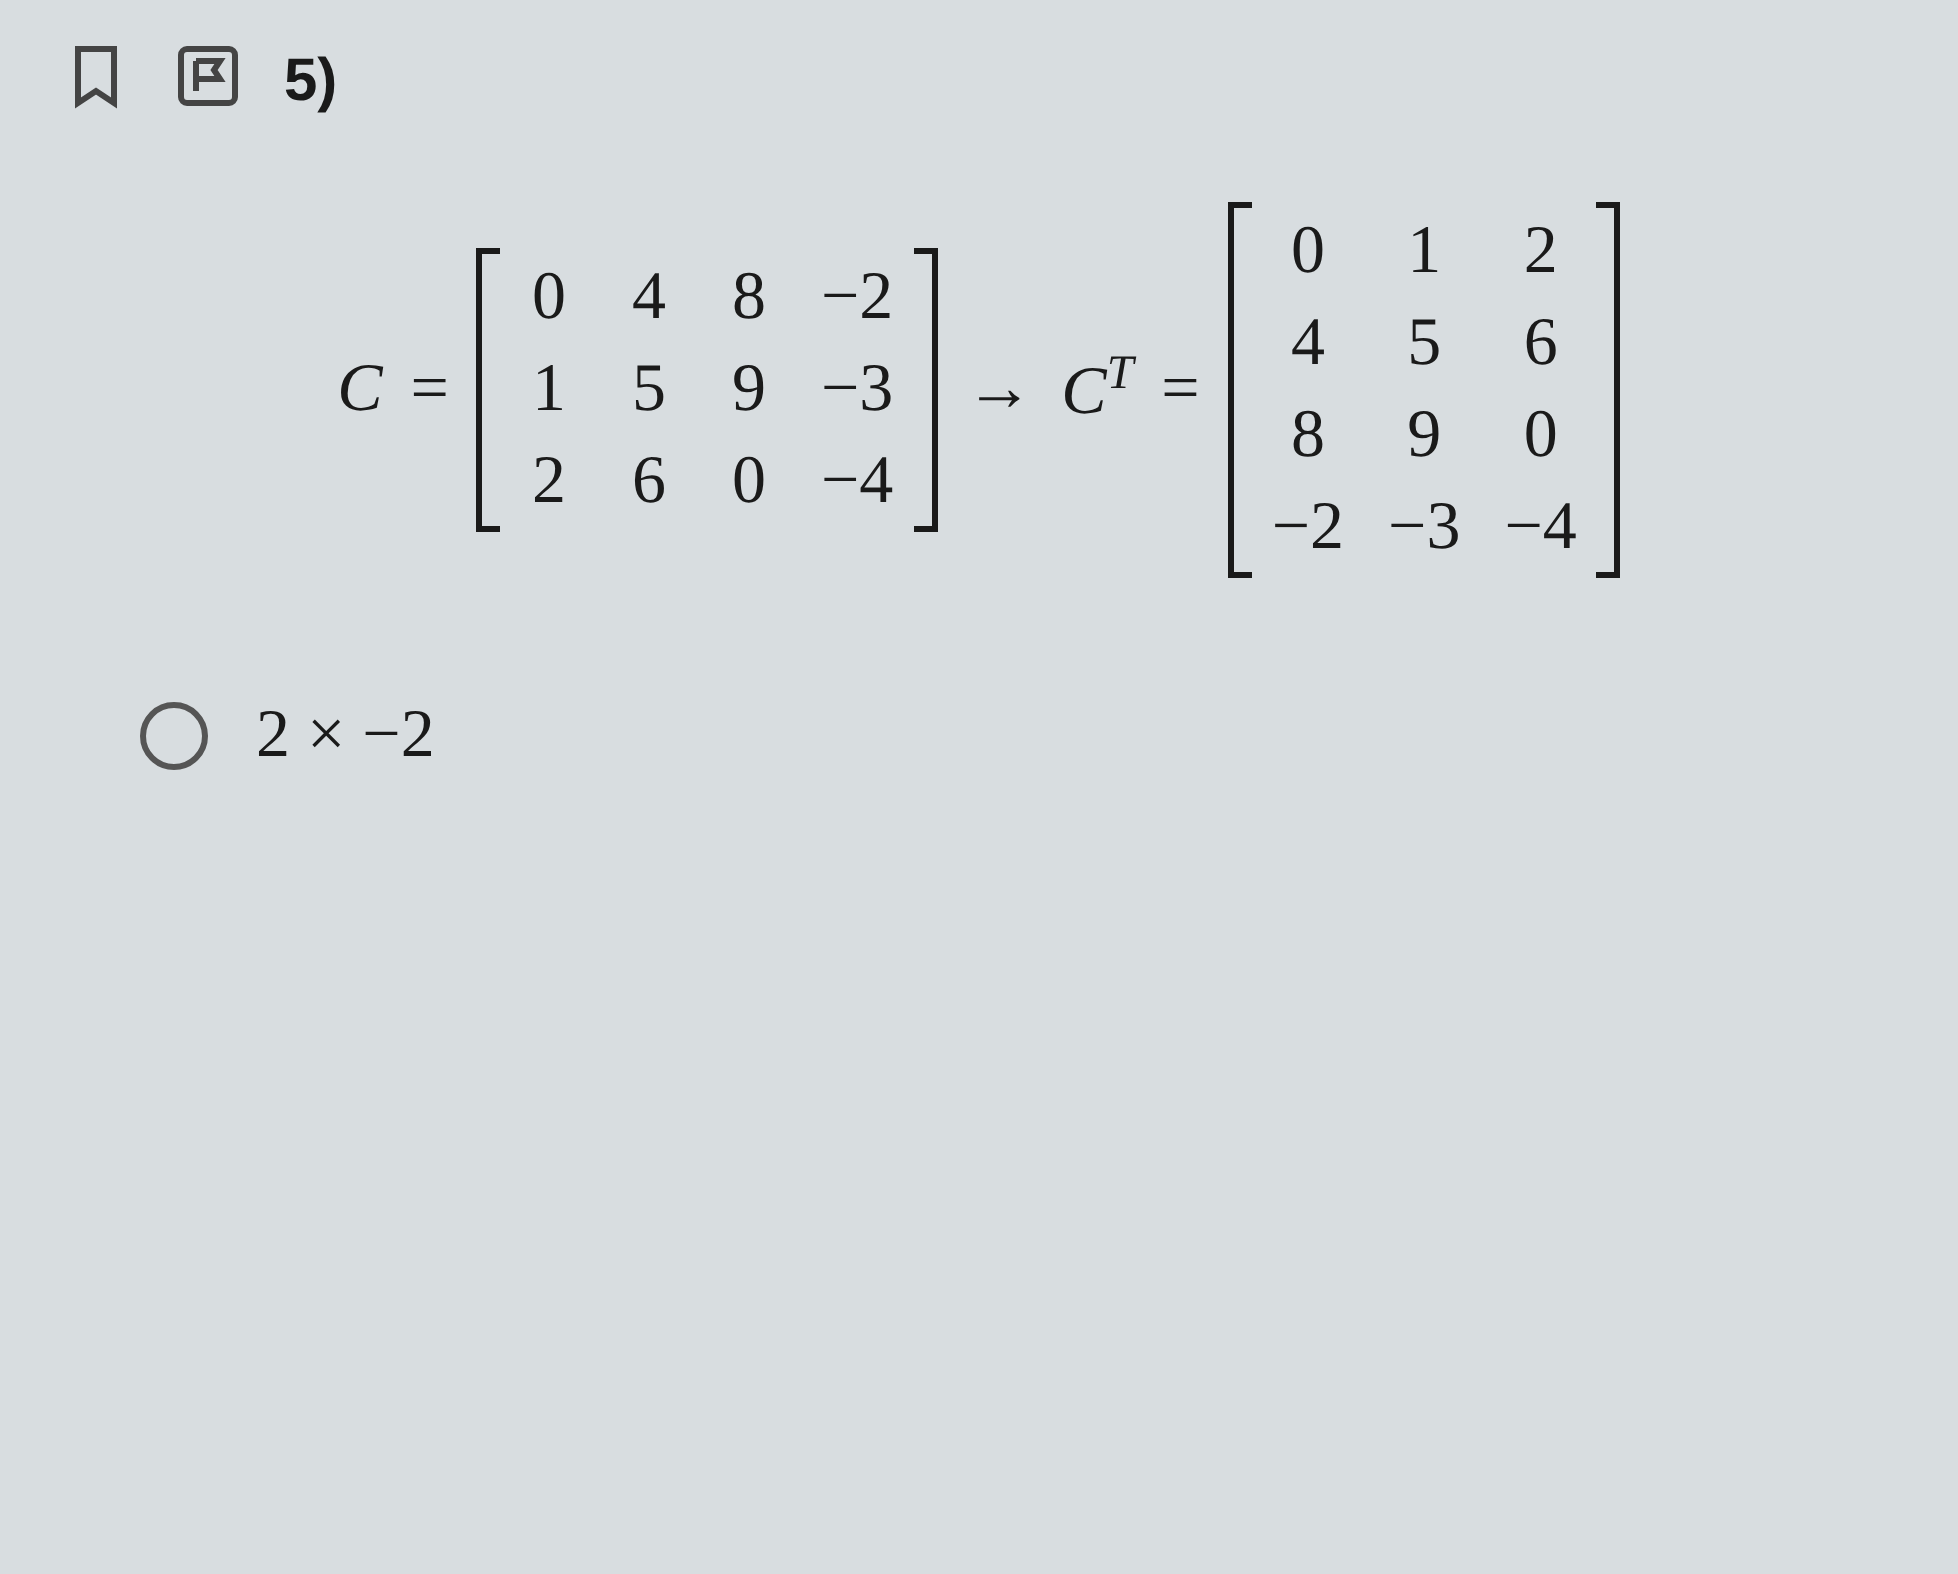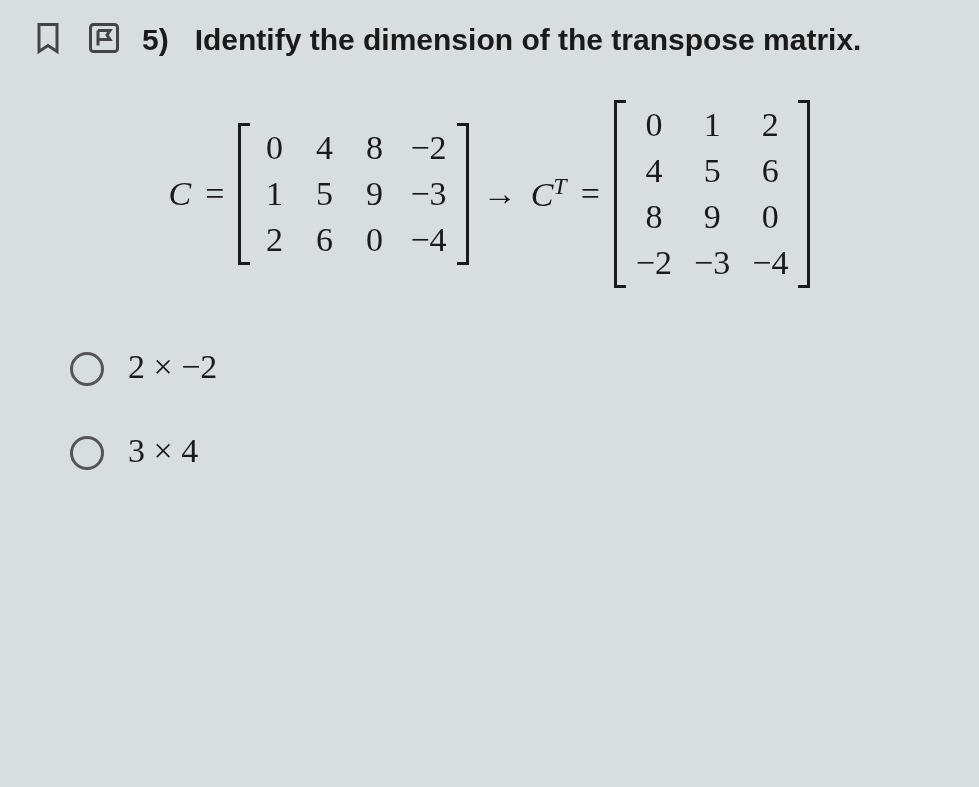--- a/index.html
+++ b/index.html
@@ -66,21 +66,21 @@
     .matrix-3x4 { grid-template-columns: repeat(4, auto); grid-template-rows: repeat(3, auto); }
     .matrix-4x3 { grid-template-columns: repeat(3, auto); grid-template-rows: repeat(4, auto); }
     .matrix span { min-width: 28px; }
     .arrow { font-size: 34px; }
     .sup { font-size: 24px; vertical-align: super; font-style: italic; }
     .options {
       padding-left: 40px;
     }
     .option {
       display: flex;
-      align-items: flex-end;
+      align-items: center;
       gap: 24px;
       margin-bottom: 46px;
       font-family: 'Times New Roman', serif;
       font-size: 34px;
     }
     .radio {
       width: 34px;
       height: 34px;
       border: 3px solid #555;
       border-radius: 50%;
@@ -96,21 +96,20 @@
         <path d="M6 3h12v18l-6-4-6 4V3z"></path>
       </svg>
   </span>
   <span class="flag-icon">
     <svg viewBox="0 0 24 24">
         <rect x="3" y="3" width="18" height="18" rx="2"></rect>
         <path d="M8 7v10M8 7h8l-2 3 2 3H8"></path>
       </svg>
   </span>
   <span class="question-num">5)</span>
-  <span class="question-text">Identify the dimension of the transpose matrix.</span>
 </div>
 
 <div class="equation-area">
   <span class="ital">C</span>
   <span class="eq">=</span>
   <div class="matrix-wrap">
     <div class="bracket-left"></div>
     <div class="matrix matrix-3x4">
       <span>0</span>
       <span>4</span>
@@ -150,17 +149,13 @@
     </div>
     <div class="bracket-right"></div>
   </div>
 </div>
 
 <div class="options">
   <div class="option">
     <div class="radio"></div>
     <span>2 × −2</span>
   </div>
-  <div class="option">
-    <div class="radio"></div>
-    <span>3 × 4</span>
-  </div>
 </div>
 
 </body></html>

